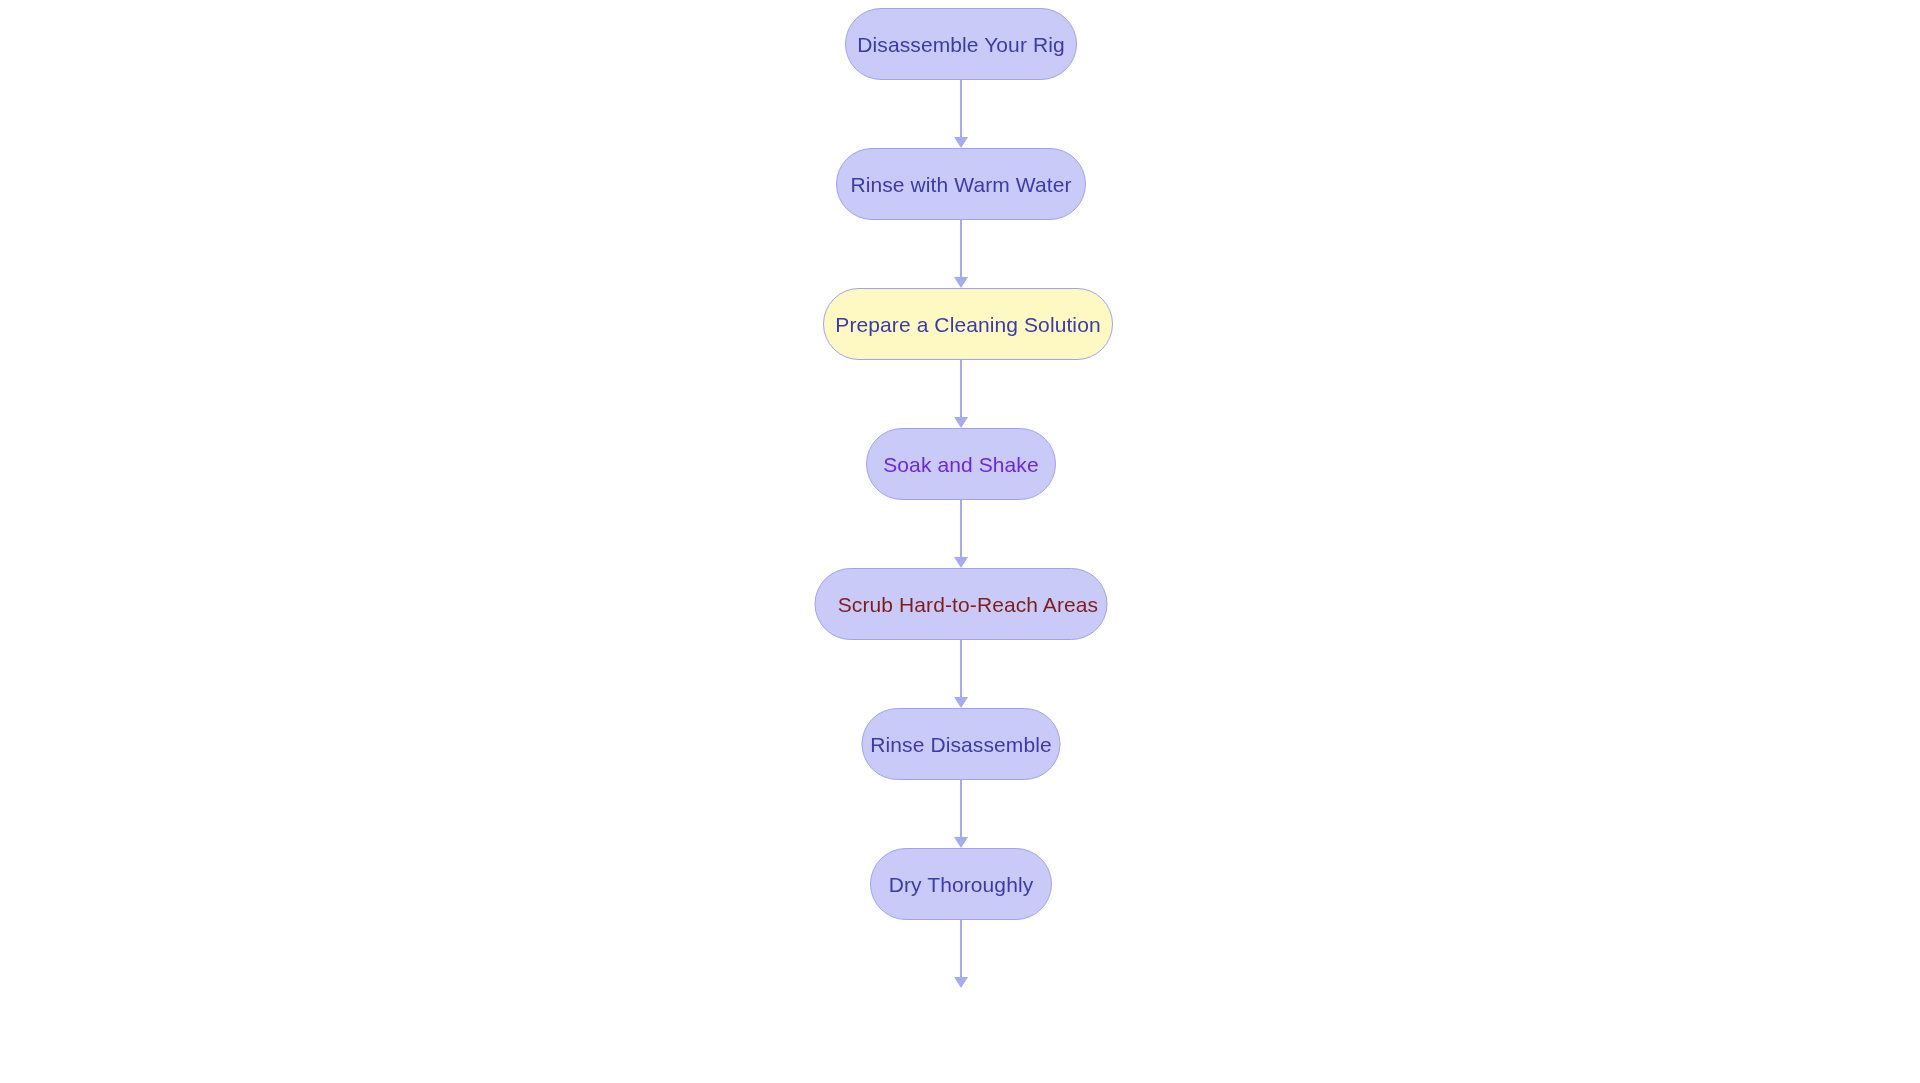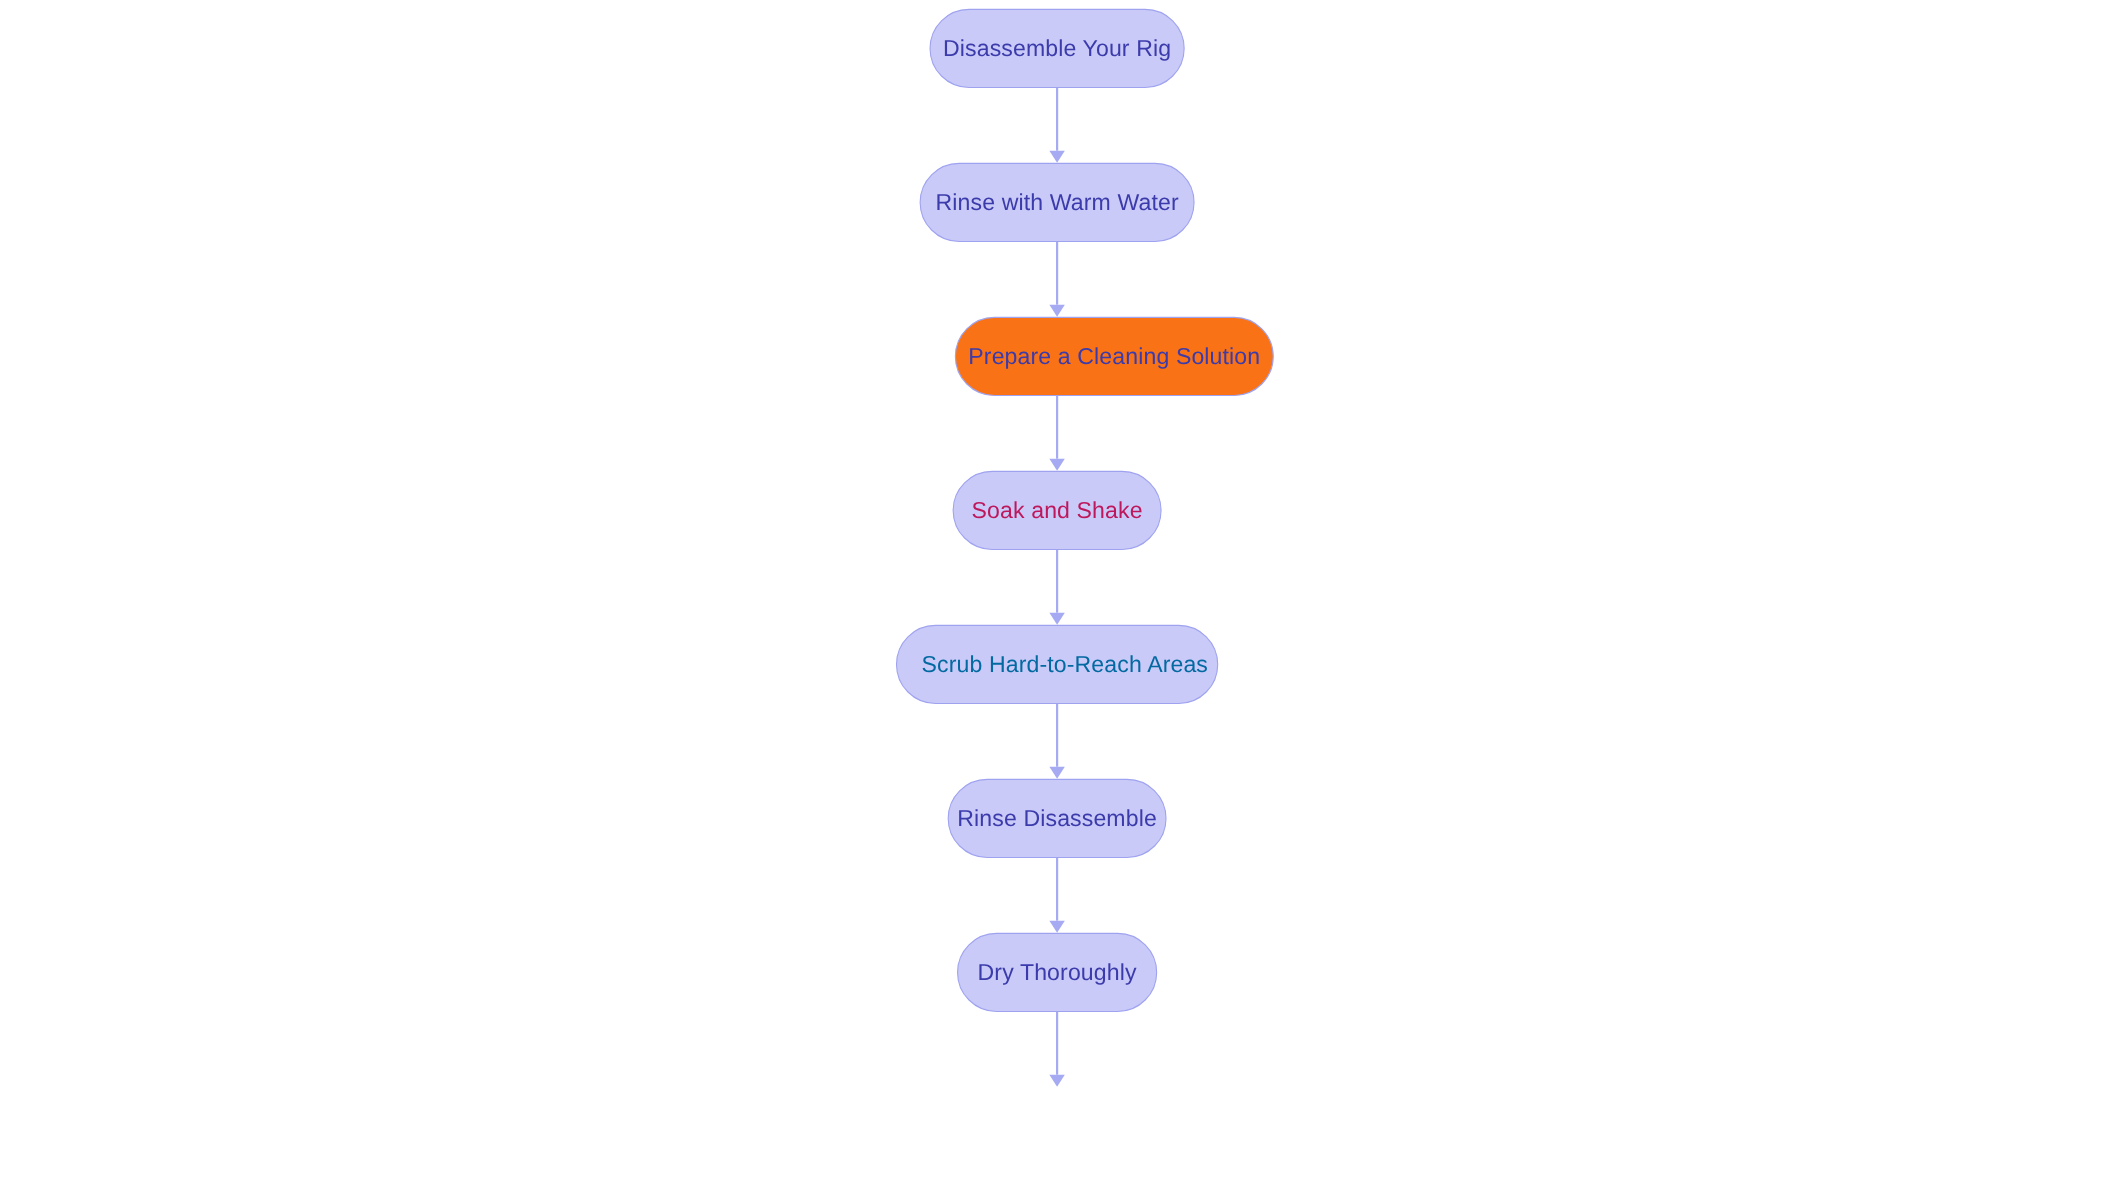--- a/index.html
+++ b/index.html
@@ -100,28 +100,28 @@
     <div class="edge" style="left: 961px; top: 920px; height: 68px;">
       <div class="edge-line" style="height: 57px; background: rgb(165, 170, 242);"></div>
       <div class="edge-arrow" style="border-top-color: rgb(165, 170, 242);"></div>
     </div>
     <div class="node" style="left: 961px; top: 148px; width: 250px; background: rgb(201, 202, 248); border-color: rgb(159, 163, 239);">
       <span class="node-label" style="color: rgb(59, 59, 171);">Rinse with Warm Water</span>
     </div>
     <div class="node" style="left: 961px; top: 8px; width: 232px; background: rgb(201, 202, 248); border-color: rgb(159, 163, 239);">
       <span class="node-label" style="color: rgb(59, 59, 171);">Disassemble Your Rig</span>
     </div>
-    <div class="node" style="left: 1013px; top: 288px; width: 290px; background: #f97316; border-color: rgb(159, 163, 239);">
+    <div class="node" style="left: 968px; top: 288px; width: 290px; background: #fef9c3; border-color: rgb(159, 163, 239);">
       <span class="node-label" style="color: rgb(59, 59, 171);">Prepare a Cleaning Solution</span>
     </div>
     <div class="node" style="left: 961px; top: 428px; width: 190px; background: rgb(201, 202, 248); border-color: rgb(159, 163, 239);">
-      <span class="node-label" style="color: #be185d;">Soak and Shake</span>
+      <span class="node-label" style="color: #6d28d9;">Soak and Shake</span>
     </div>
     <div class="node" style="left: 961px; top: 568px; width: 293px; background: rgb(201, 202, 248); border-color: rgb(159, 163, 239);">
-      <span class="node-label" style="color: #0369a1; margin-left: 14px;">Scrub Hard-to-Reach Areas</span>
+      <span class="node-label" style="color: #7f1d1d; margin-left: 14px;">Scrub Hard-to-Reach Areas</span>
     </div>
     <div class="node" style="left: 961px; top: 708px; width: 199px; background: rgb(201, 202, 248); border-color: rgb(159, 163, 239);">
       <span class="node-label" style="color: rgb(59, 59, 171);">Rinse Disassemble</span>
     </div>
     <div class="node" style="left: 961px; top: 848px; width: 182px; background: rgb(201, 202, 248); border-color: rgb(159, 163, 239);">
       <span class="node-label" style="color: rgb(59, 59, 171);">Dry Thoroughly</span>
     </div>
   </div>
 
 </body></html>

